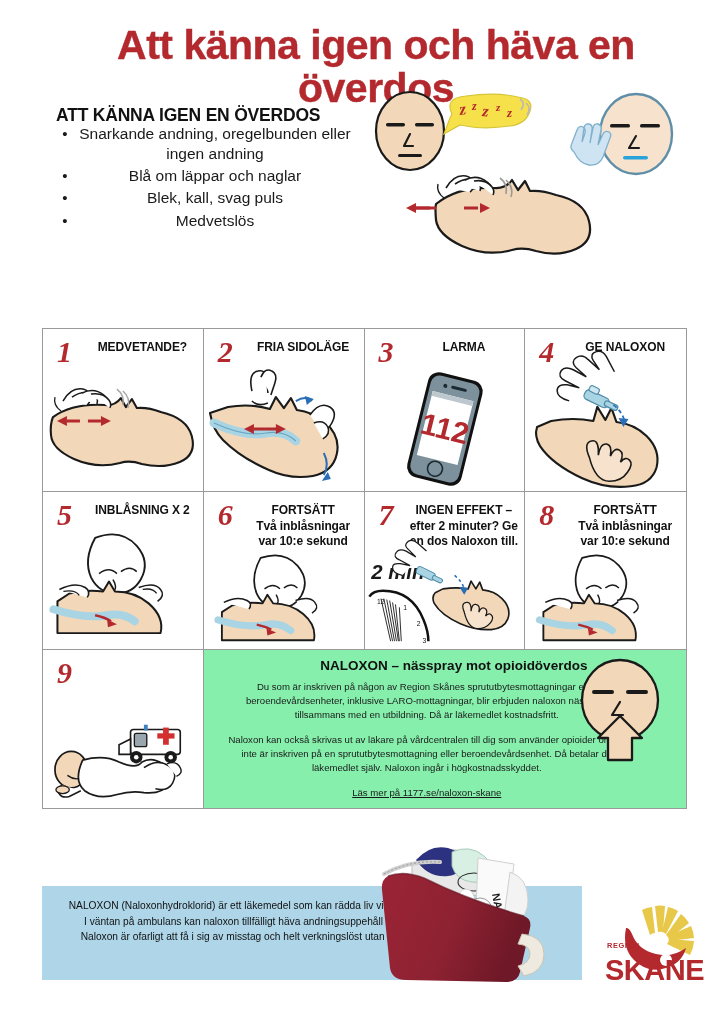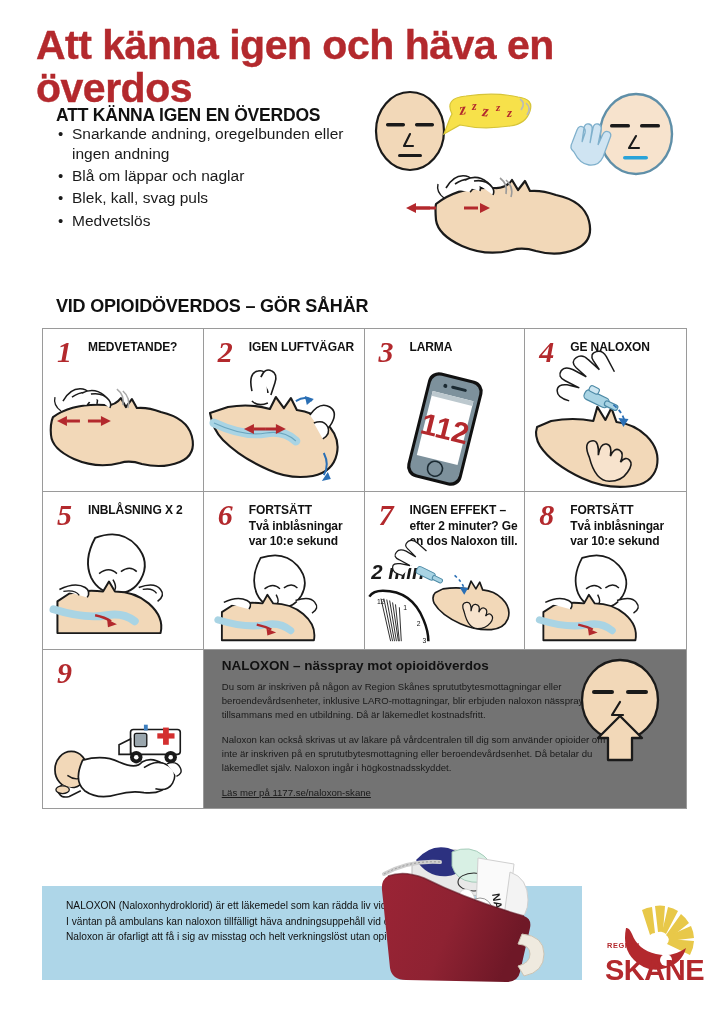--- a/index.html
+++ b/index.html
@@ -2,21 +2,21 @@
 <html><head>
 <meta charset="utf-8">
 <style>
   * { box-sizing: border-box; margin: 0; padding: 0; }
   html, body {
     width: 725px; height: 1024px;
     background: #ffffff;
     font-family: "Liberation Sans", sans-serif;
     overflow: hidden;
   }
-  .poster { position: relative; width: 578px; height: 1024px; background: #fff; }
+  .poster { position: relative; width: 578px; height: 1024px; background: #fff; text-align: center; }
 
   
   .title {
     position: absolute; left: 36px; top: 24px; width: 680px;
     color: #b3292d;
     font-size: 41px; font-weight: bold; letter-spacing: -0.5px;
     line-height: 1.05;
     -webkit-text-stroke: 0.4px #b3292d;
   }
 
@@ -47,21 +47,21 @@
     position: absolute; left: 42px; top: 328px;
     width: 645px;
     border: 1px solid #9a9a9a;
     display: grid;
     grid-template-columns: 1fr 1fr 1fr 1fr;
     grid-template-rows: 163px 158px 158px;
   }
   .cell { border-right: 1px solid #9a9a9a; border-bottom: 1px solid #9a9a9a; position: relative; overflow: hidden; }
   .cell:nth-child(4n) { border-right: none; }
   .cell.rowlast { border-bottom: none; }
-  .cell.span3 { grid-column: span 3; border-right: none; border-bottom: none; background: #737373; }
+  .cell.span3 { grid-column: span 3; border-right: none; border-bottom: none; background: #86efac; }
 
   .step-num {
     position: absolute; left: 14px; top: 8px;
     font-size: 30px; font-weight: bold; font-style: italic;
     color: #b3292d; line-height: 1;
     font-family: "Liberation Serif", serif;
   }
   .step-label {
     position: absolute; left: 45px; top: 11px; right: 6px;
     font-size: 12px; font-weight: bold; color: #111; line-height: 1.3;
@@ -175,21 +175,20 @@
         <g fill="#b3292d">
           <polygon points="-22,26 -12,21 -12,31"></polygon>
           <rect x="-12" y="24.5" width="14" height="3"></rect>
           <polygon points="52,26 42,21 42,31" transform="translate(10,0)"></polygon>
           <rect x="36" y="24.5" width="14" height="3"></rect>
         </g>
       </g>
     </svg>
   </div>
 
-  <div class="steps-head">VID OPIOIDÖVERDOS – GÖR SÅHÄR</div>
 
   <div class="grid">
 
     <div class="cell">
       <div class="step-num">1</div>
       <div class="step-label">MEDVETANDE?</div>
       <div class="step-art">
         <svg viewBox="0 0 160 118" width="100%" height="100%" preserveAspectRatio="xMidYMid meet">
           <path d="M10 48 q20 -14 52 -12 q10 1 16 -7 l5 9 l6 -8 l5 9 q11 -1 24 4 q26 6 31 24
                    q5 19 -12 26 q-17 7 -38 2 q-12 -4 -22 -1 q-23 6 -46 -4 q-22 -10 -23 -24 q-1 -11 2 -18 z" fill="#f2d8b8" stroke="#1a1a1a" stroke-width="2.1" stroke-linejoin="round"></path>
@@ -205,21 +204,21 @@
               <rect x="24" y="50.5" width="13" height="3"></rect>
             <polygon points="68,52 58,47 58,57"></polygon>
               <rect x="45" y="50.5" width="13" height="3"></rect>
           </g>
         </svg>
       </div>
     </div>
 
     <div class="cell">
       <div class="step-num">2</div>
-      <div class="step-label">IGEN LUFTVÄGAR</div>
+      <div class="step-label">FRIA SIDOLÄGE</div>
       <div class="step-art">
         <svg viewBox="0 0 160 118" width="100%" height="100%" preserveAspectRatio="xMidYMid meet">
           <path d="M6 44 l18 -6 q22 -4 42 2 l6 -12 l8 11 l7 -10 l6 12 q16 2 28 12 q16 14 12 32
                    q-4 18 -24 22 q-22 4 -44 -6 q-28 -12 -46 -30 q-10 -10 -13 -27 z" fill="#f2d8b8" stroke="#1a1a1a" stroke-width="2.1" stroke-linejoin="round"></path>
           <path d="M10 54 q30 14 52 10 q18 -3 30 8" fill="none" stroke="#a9d4e4" stroke-width="9" stroke-linecap="round"></path>
           <path d="M10 54 q30 14 52 10 q18 -3 30 8" fill="none" stroke="#6ba6bf" stroke-width="1.1" fill-opacity="0"></path>
           <g fill="#b3292d">
             <polygon points="40,60 50,55 50,65"></polygon>
               <rect x="50" y="58.5" width="12" height="3"></rect>
             <polygon points="82,60 72,55 72,65"></polygon>

